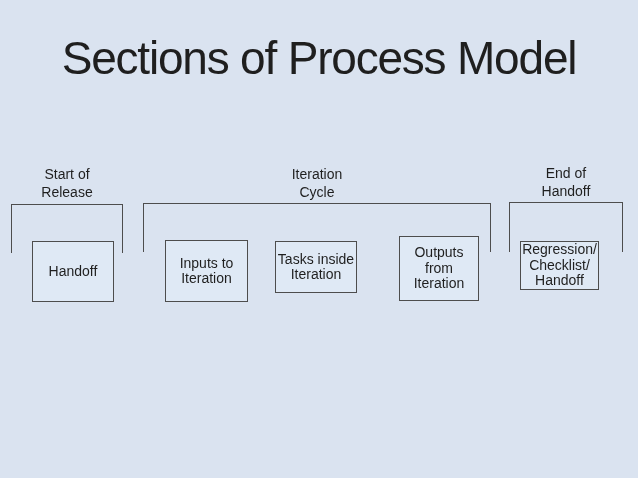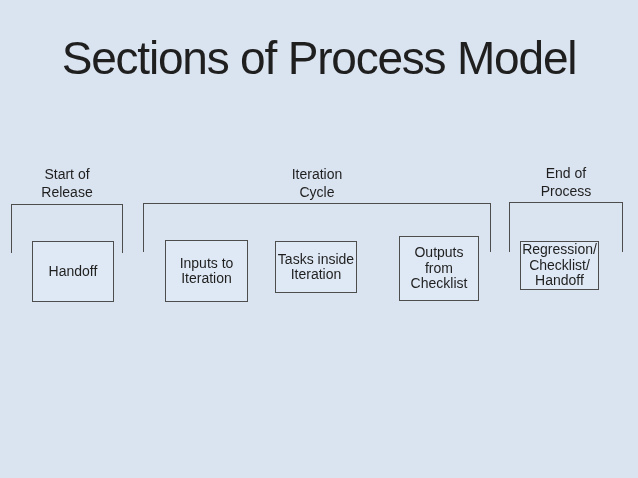--- a/index.html
+++ b/index.html
@@ -87,23 +87,23 @@
 
     <div class="group-label label-iteration">Iteration
 Cycle</div>
     <div class="bracket bracket-iteration"></div>
     <div class="process-box box-inputs">Inputs to
 Iteration</div>
     <div class="process-box box-tasks">Tasks inside
 Iteration</div>
     <div class="process-box box-outputs">Outputs
 from
-Checklist</div>
+Iteration</div>
 
     <div class="group-label label-end">End of
-Process</div>
+Handoff</div>
     <div class="bracket bracket-end"></div>
     <div class="process-box box-regression">Regression/
 Checklist/
 Handoff</div>
 
   </section>
 </div>
 
 </body></html>

